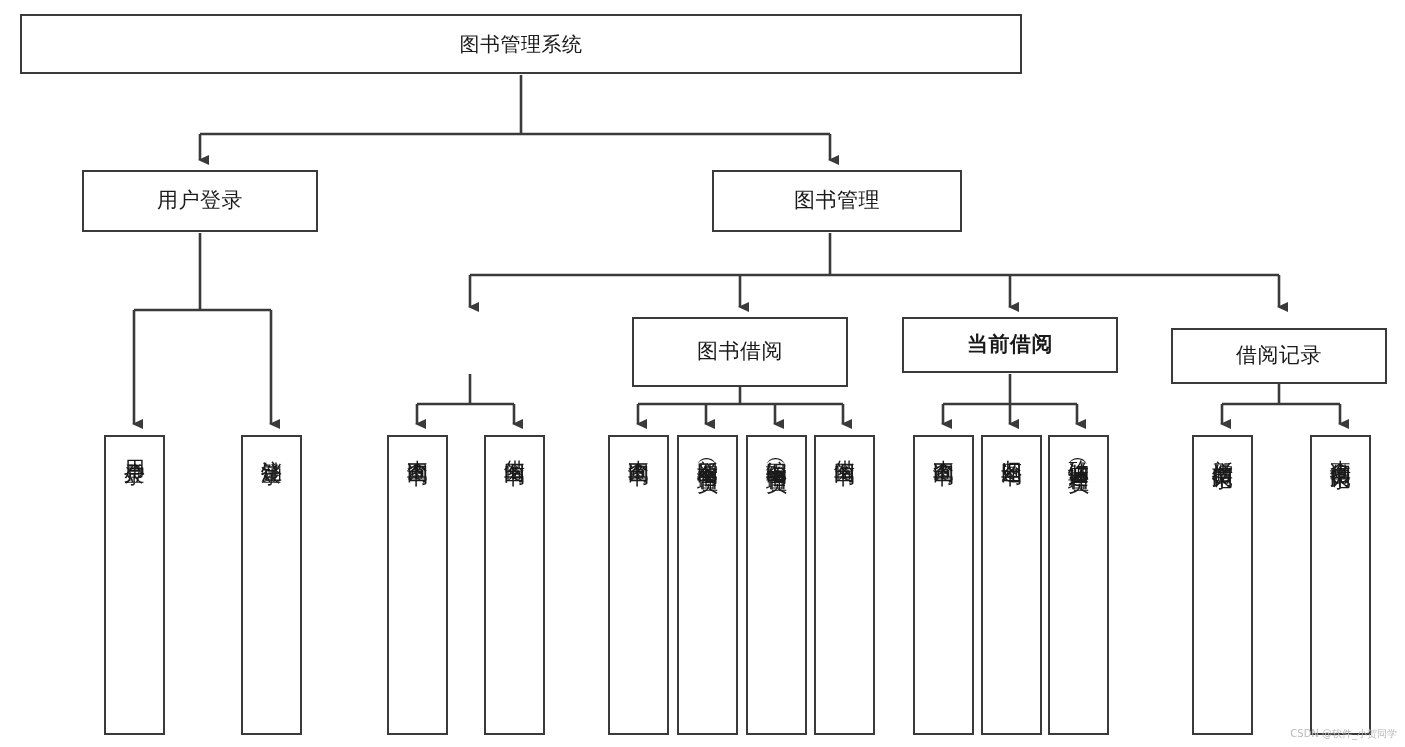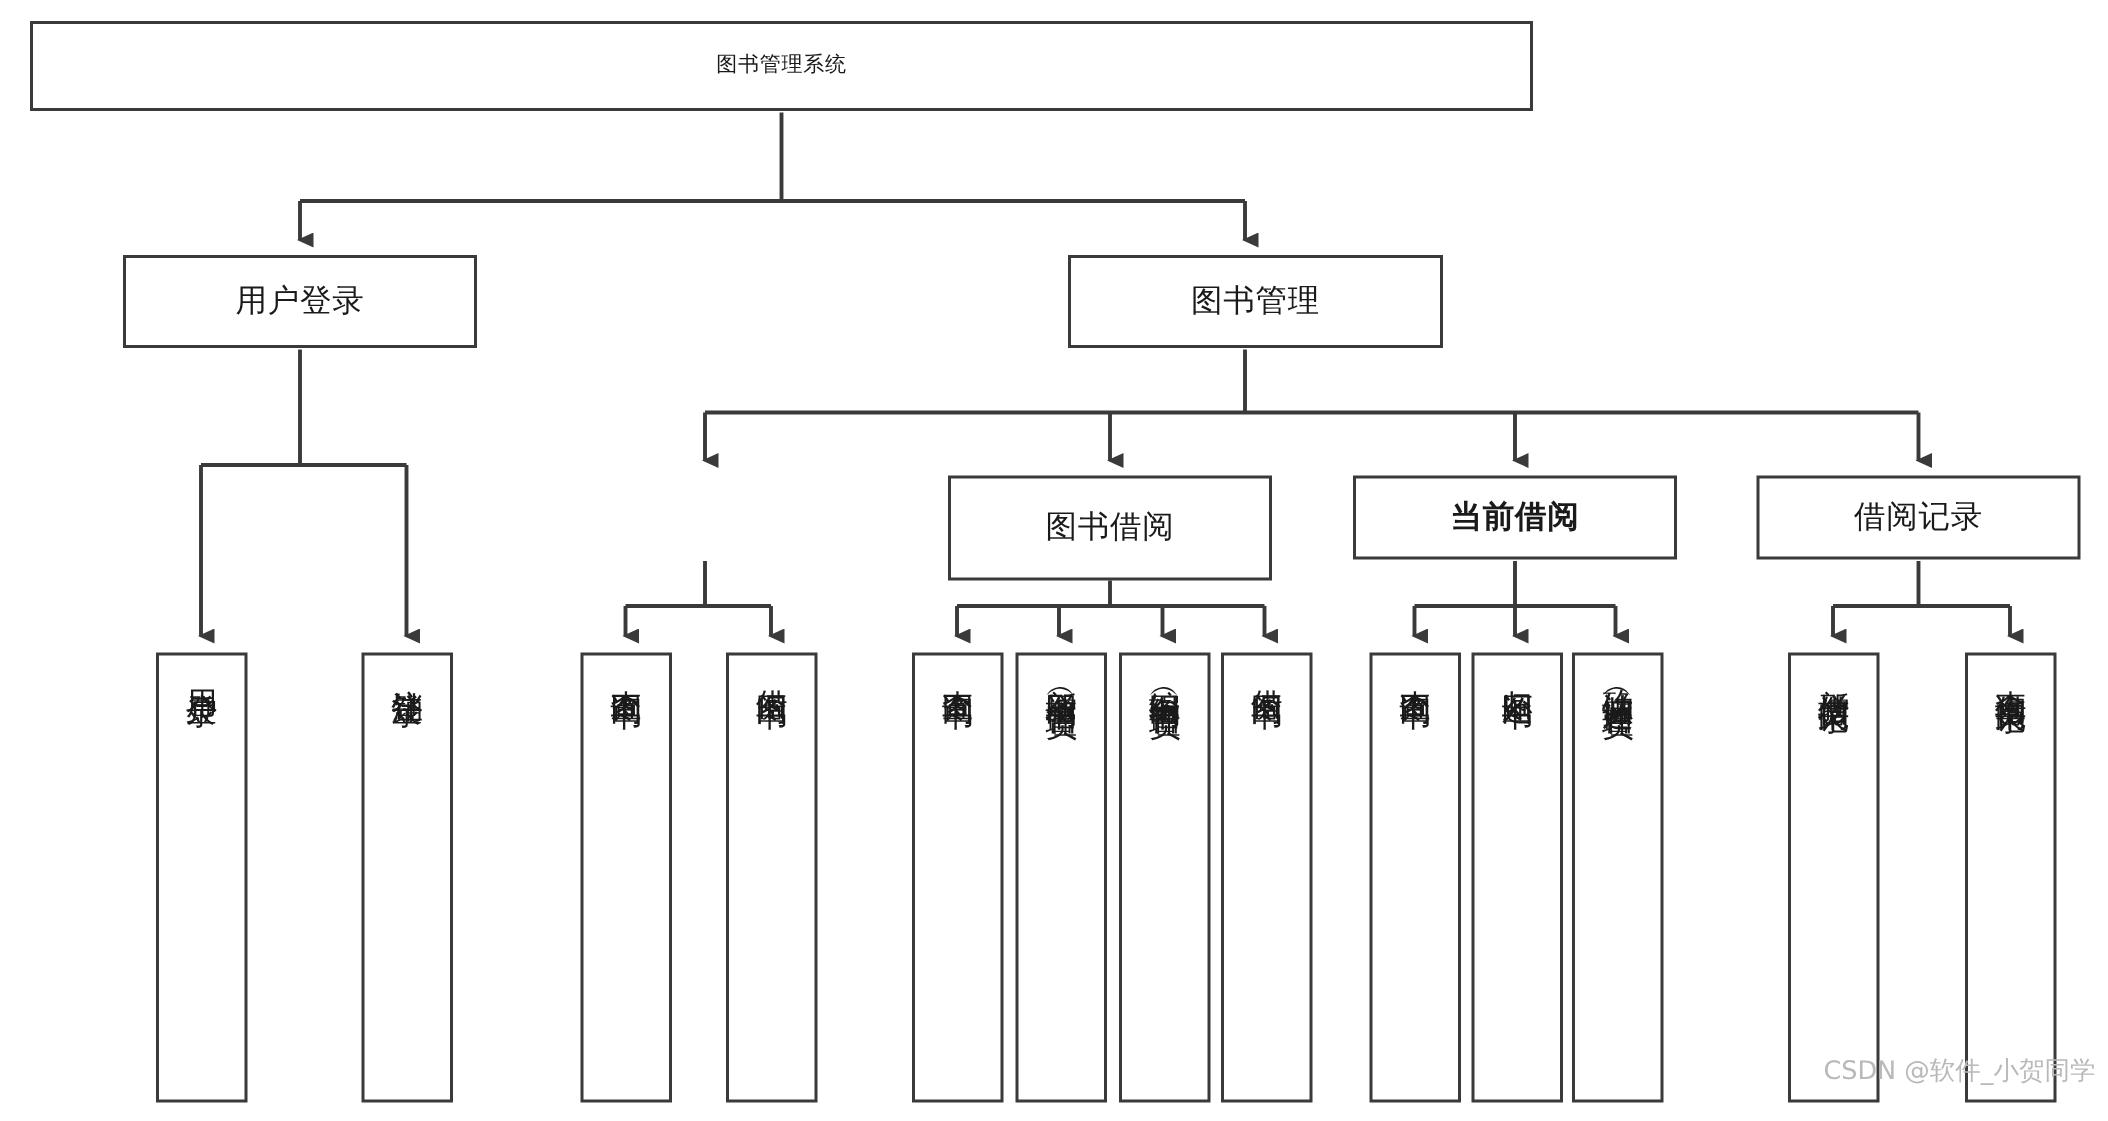--- a/index.html
+++ b/index.html
@@ -42,40 +42,40 @@
     text-align: center;
     line-height: 1.22;
     letter-spacing: 0.5px;
   }
   
   .node.h .lbl {
     font-size: 21px;
     white-space: nowrap;
   }
   .node.title .lbl {
-    font-size: 14px;
+    font-size: 20px;
   }
   
   .node.v {
     align-items: flex-start;
     padding-top: 6px;
   }
   .node.v .lbl {
     writing-mode: vertical-rl;
     text-orientation: upright;
     font-size: 21px;
     line-height: 1.05;
     letter-spacing: 2px;
     max-height: 292px;
   }
   .watermark {
     position: absolute;
     right: 8px;
-    bottom: 22px;
-    font-size: 17px;
+    bottom: 6px;
+    font-size: 10px;
     color: #b9b9b9;
     white-space: nowrap;
     z-index: 3;
     font-family: "DejaVu Sans", "Liberation Sans", sans-serif;
   }
 </style>
 </head>
 <body>
 
 <div id="canvas">
@@ -145,21 +145,21 @@
 
 
   <div class="node h" style="left:632px; top:317px; width:216px; height:70px;font-family:Liberation Serif, serif;">
     <span class="lbl">图书借阅</span>
   </div>
 
   <div class="node h" style="left:902px; top:317px; width:216px; height:56px;font-weight:bold;">
     <span class="lbl">当前借阅</span>
   </div>
 
-  <div class="node h" style="left:1171px; top:317px; width:216px; height:56px;">
+  <div class="node h" style="left:1171px; top:328px; width:216px; height:56px;">
     <span class="lbl">借阅记录</span>
   </div>
 
   <div class="node v" style="left:104px; top:435px; width:61px; height:300px;">
     <span class="lbl">用户登录</span>
   </div>
 
   <div class="node v" style="left:241px; top:435px; width:61px; height:300px;">
     <span class="lbl">注销登录</span>
   </div>

